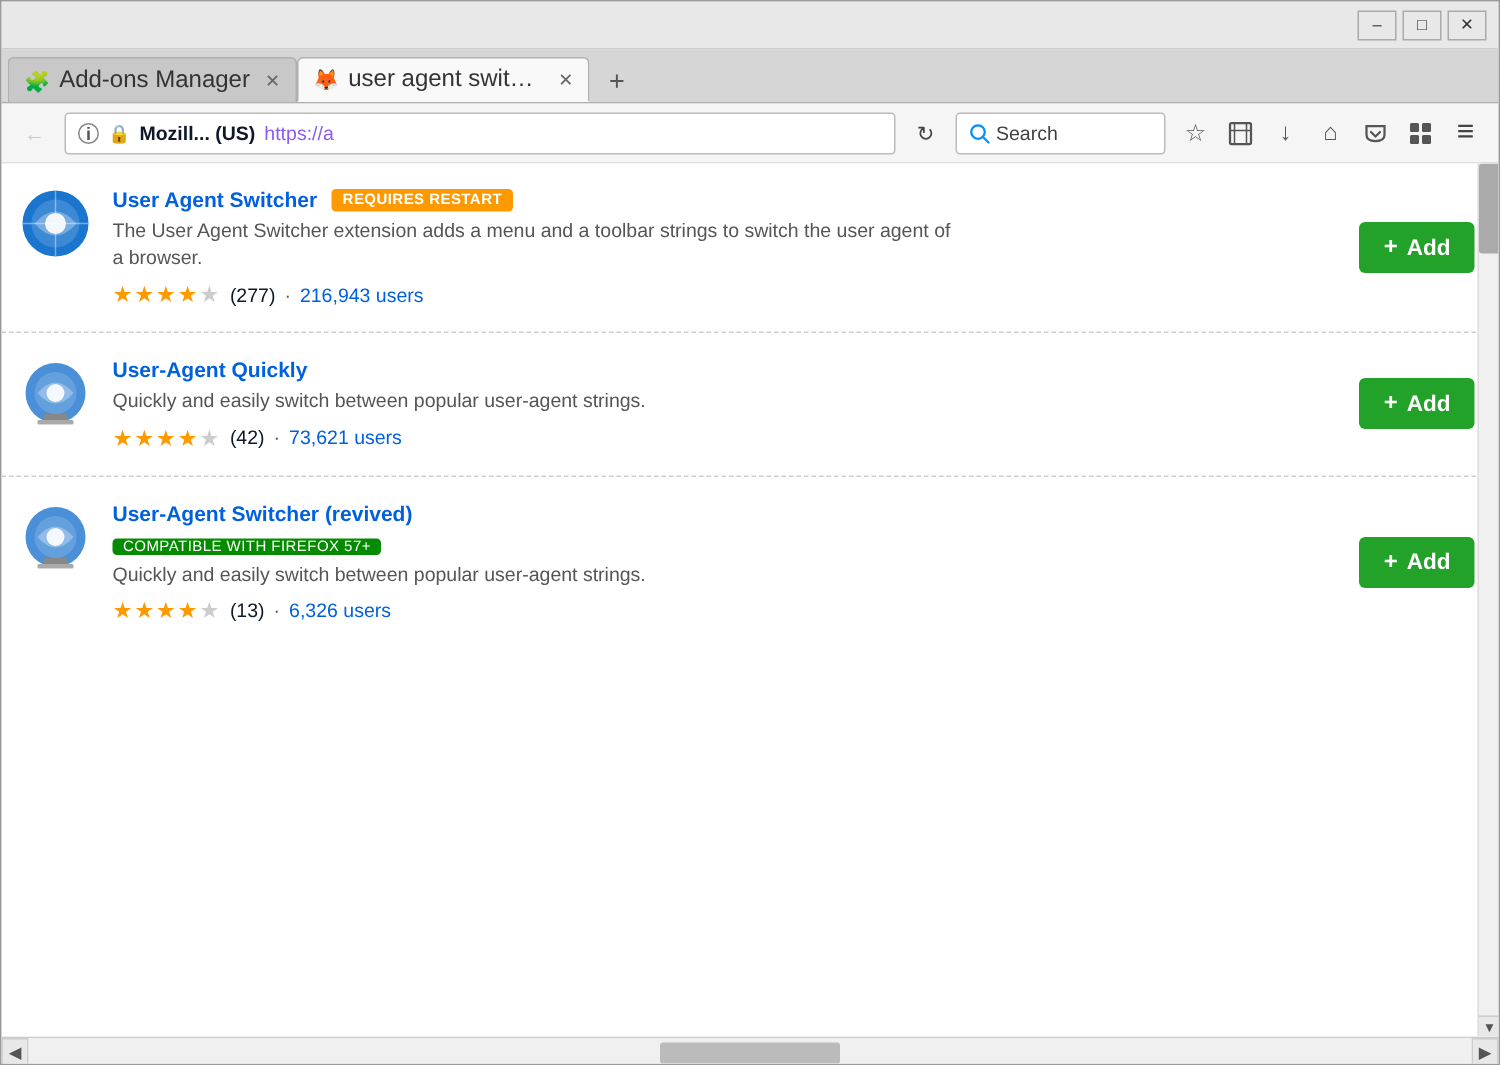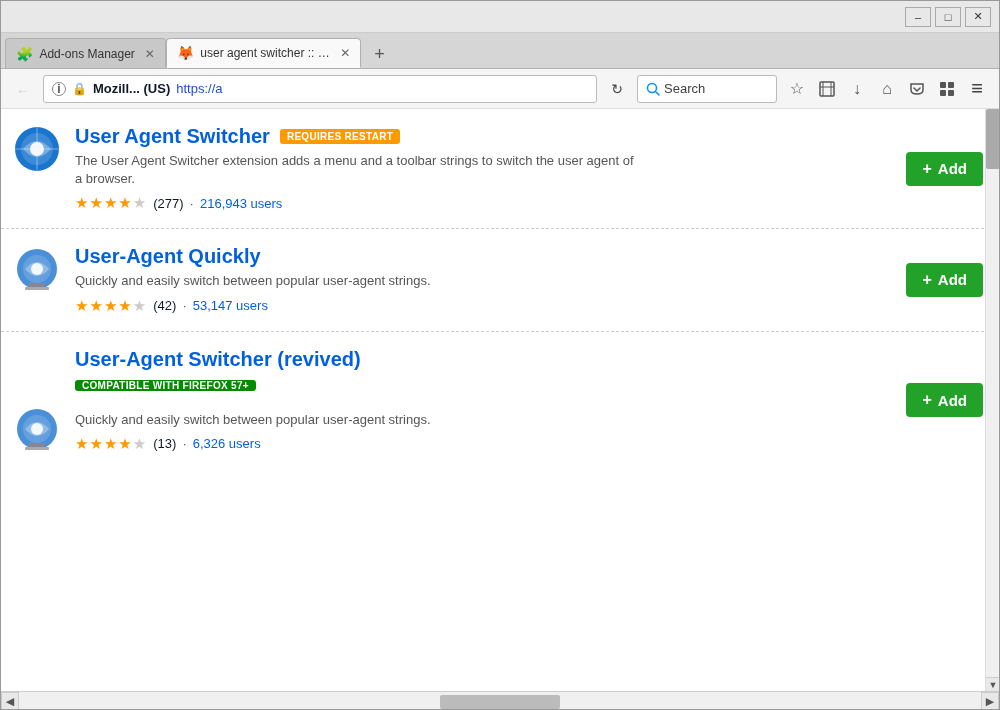--- a/index.html
+++ b/index.html
@@ -65,21 +65,21 @@
     }
     .tab.active {
       background: #f9f9f9;
       border-bottom: 1px solid #f9f9f9;
       z-index: 1;
     }
     .tab-icon {
       font-size: 14px;
     }
     .tab-label {
-      font-size: 12px;
+      font-size: 16px;
       white-space: nowrap;
       overflow: hidden;
       text-overflow: ellipsis;
       max-width: 130px;
     }
     .tab-close {
       font-size: 12px;
       color: #666;
       cursor: pointer;
       margin-left: 4px;
@@ -201,44 +201,44 @@
     .addon-info {
       flex: 1;
     }
     .addon-title-row {
       display: flex;
       align-items: center;
       gap: 10px;
       margin-bottom: 4px;
     }
     .addon-name {
-      font-size: 20px;
+      font-size: 14px;
       font-weight: bold;
       color: #0060df;
       text-decoration: none;
     }
     .badge-restart {
       background: #f90;
       color: white;
       font-size: 10px;
       font-weight: bold;
       padding: 2px 7px;
       border-radius: 3px;
       letter-spacing: 0.3px;
     }
     .badge-compatible {
       background: #058b00;
       color: white;
       font-size: 10px;
-      font-weight: bold;
+      font-weight: normal;
       padding: 0 7px;
       border-radius: 3px;
       letter-spacing: 0.3px;
       display: inline-block;
-      margin-bottom: 20px;
+      margin-bottom: 4px;
     }
     .addon-desc {
       font-size: 13px;
       color: #555;
       line-height: 1.4;
       margin-bottom: 6px;
       max-width: 560px;
     }
     .addon-meta {
       display: flex;
@@ -356,21 +356,21 @@
   <div class="tab-add">+</div>
 </div>
 
 <div class="nav-bar">
   <button class="nav-btn disabled">←</button>
 
   <div class="address-bar">
     <span style="font-size:12px; color:#555; border:1px solid #888; border-radius:50%; width:14px; height:14px; display:flex; align-items:center; justify-content:center; font-weight:bold; flex-shrink:0;">i</span>
     <span class="lock-icon">🔒</span>
     <span class="site-name">Mozill... (US)</span>
-    <span style="color:#1d4ed8;">https://a</span>
+    <span style="color:#8b5cf6;">https://a</span>
   </div>
 
   <button class="nav-btn">↻</button>
 
   <div class="search-bar">
     <svg width="14" height="14" viewBox="0 0 14 14" fill="none">
       <circle cx="6" cy="6" r="4.5" stroke="#0090ff" stroke-width="1.5"></circle>
       <line x1="9.5" y1="9.5" x2="13" y2="13" stroke="#0090ff" stroke-width="1.5" stroke-linecap="round"></line>
     </svg>
     <span style="color:#404040; font-size:13px;">Search</span>
@@ -451,30 +451,30 @@
     </div>
     <div class="addon-info">
       <div class="addon-title-row">
         <a class="addon-name" href="#">User-Agent Quickly</a>
       </div>
       <p class="addon-desc">Quickly and easily switch between popular user-agent strings.</p>
       <div class="addon-meta">
         <span class="stars">★★★★<span class="empty">★</span></span>
         <span class="review-count">(42)</span>
         <span>·</span>
-        <span class="user-count">53,147 users</span>
+        <span class="user-count">73,621 users</span>
       </div>
     </div>
     <button class="add-btn">
       <span class="plus">+</span>
       <span>Add</span>
     </button>
   </div>
 
-  <div class="addon-item" style="border-bottom: none; align-items: flex-end;">
+  <div class="addon-item" style="border-bottom: none;">
     <div class="addon-icon">
       <svg viewBox="0 0 48 48" xmlns="http://www.w3.org/2000/svg">
         <circle cx="24" cy="24" r="20" fill="#4a90d9"></circle>
         <circle cx="24" cy="24" r="14" fill="white" opacity="0.15"></circle>
         <path d="M12 24 Q24 10 36 24 Q24 38 12 24Z" fill="white" opacity="0.3"></path>
         <circle cx="24" cy="24" r="6" fill="white" opacity="0.9"></circle>
         <rect x="16" y="38" width="16" height="4" rx="1" fill="#888"></rect>
         <rect x="12" y="42" width="24" height="3" rx="1" fill="#aaa"></rect>
       </svg>
     </div>

